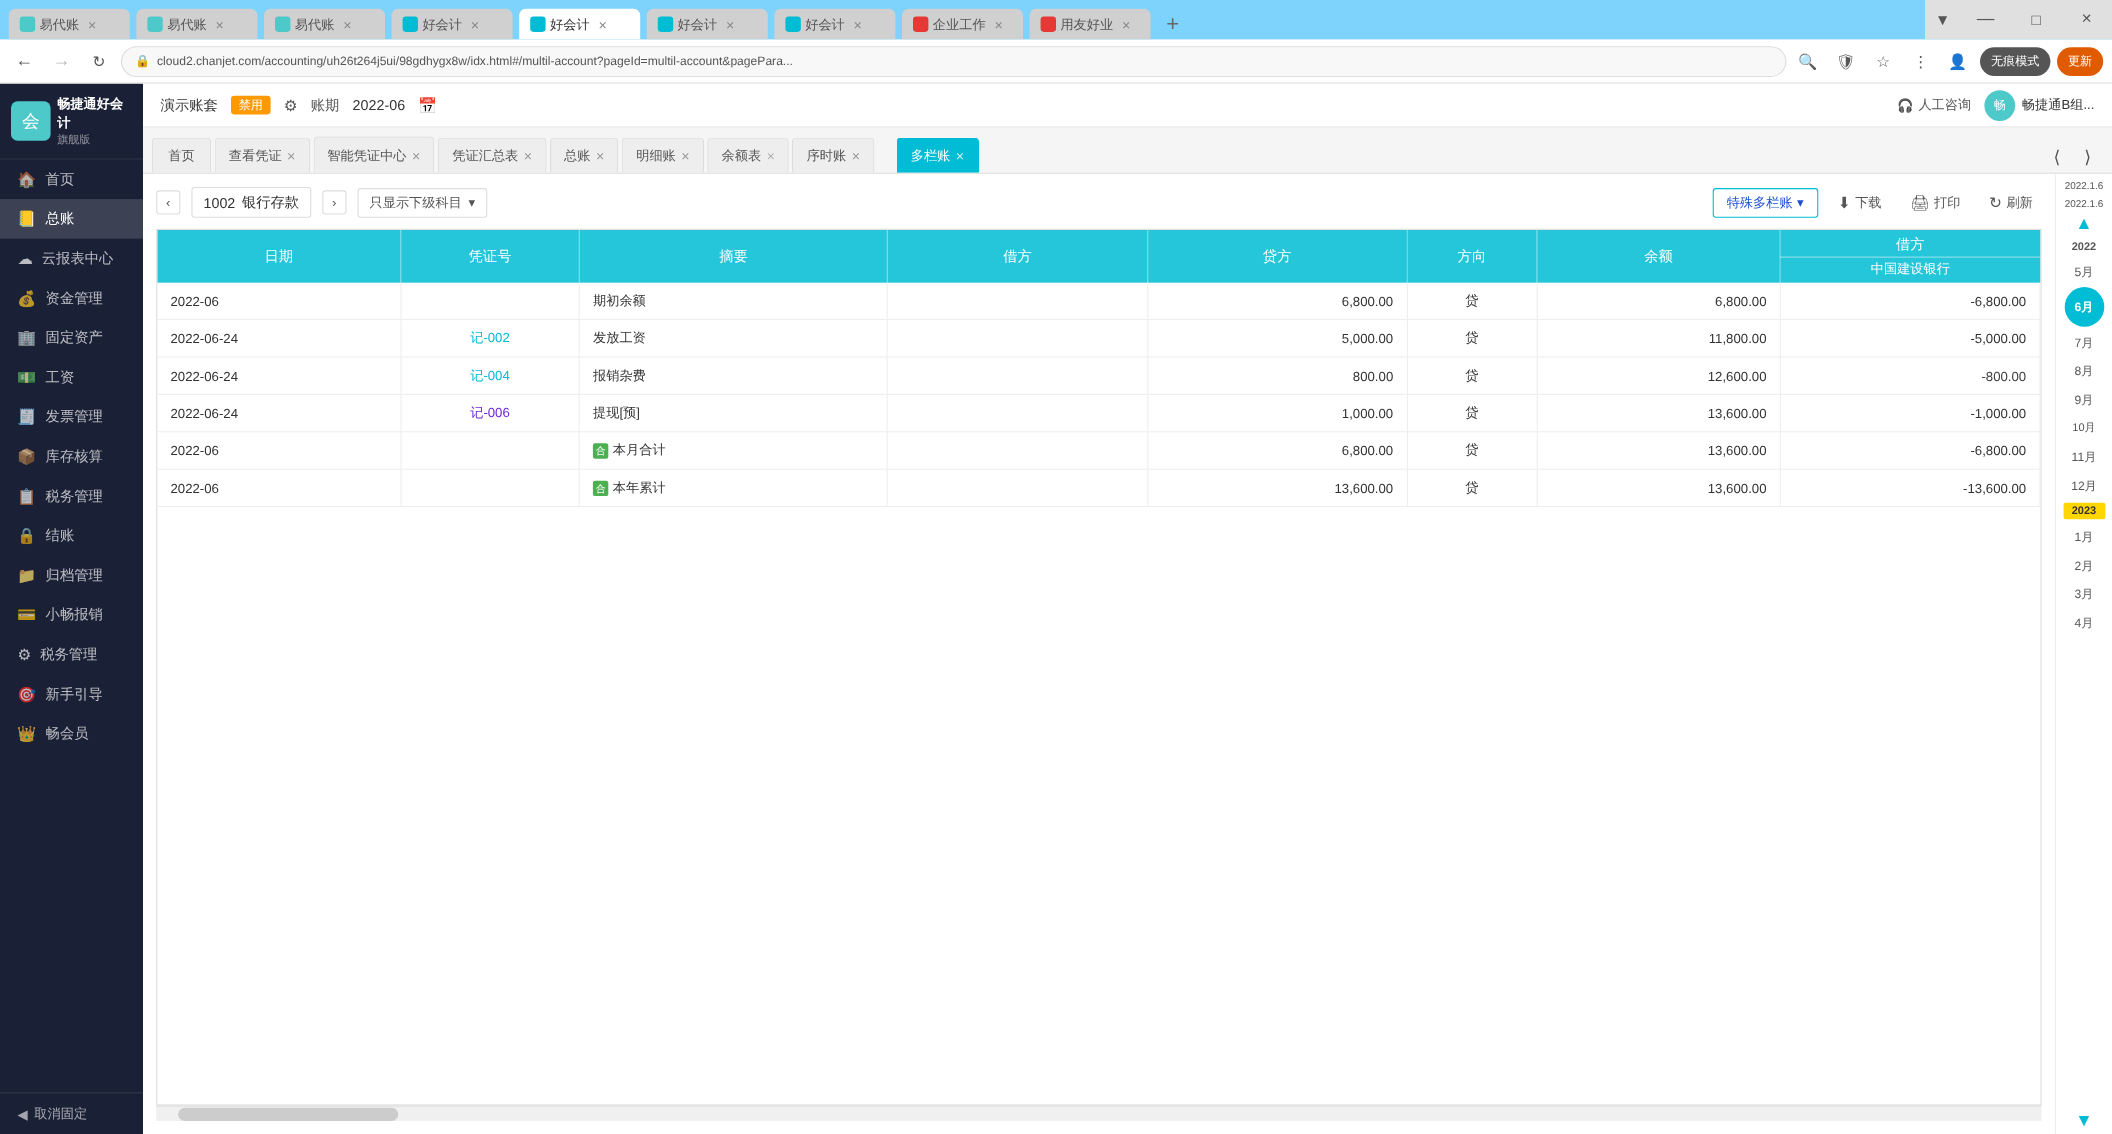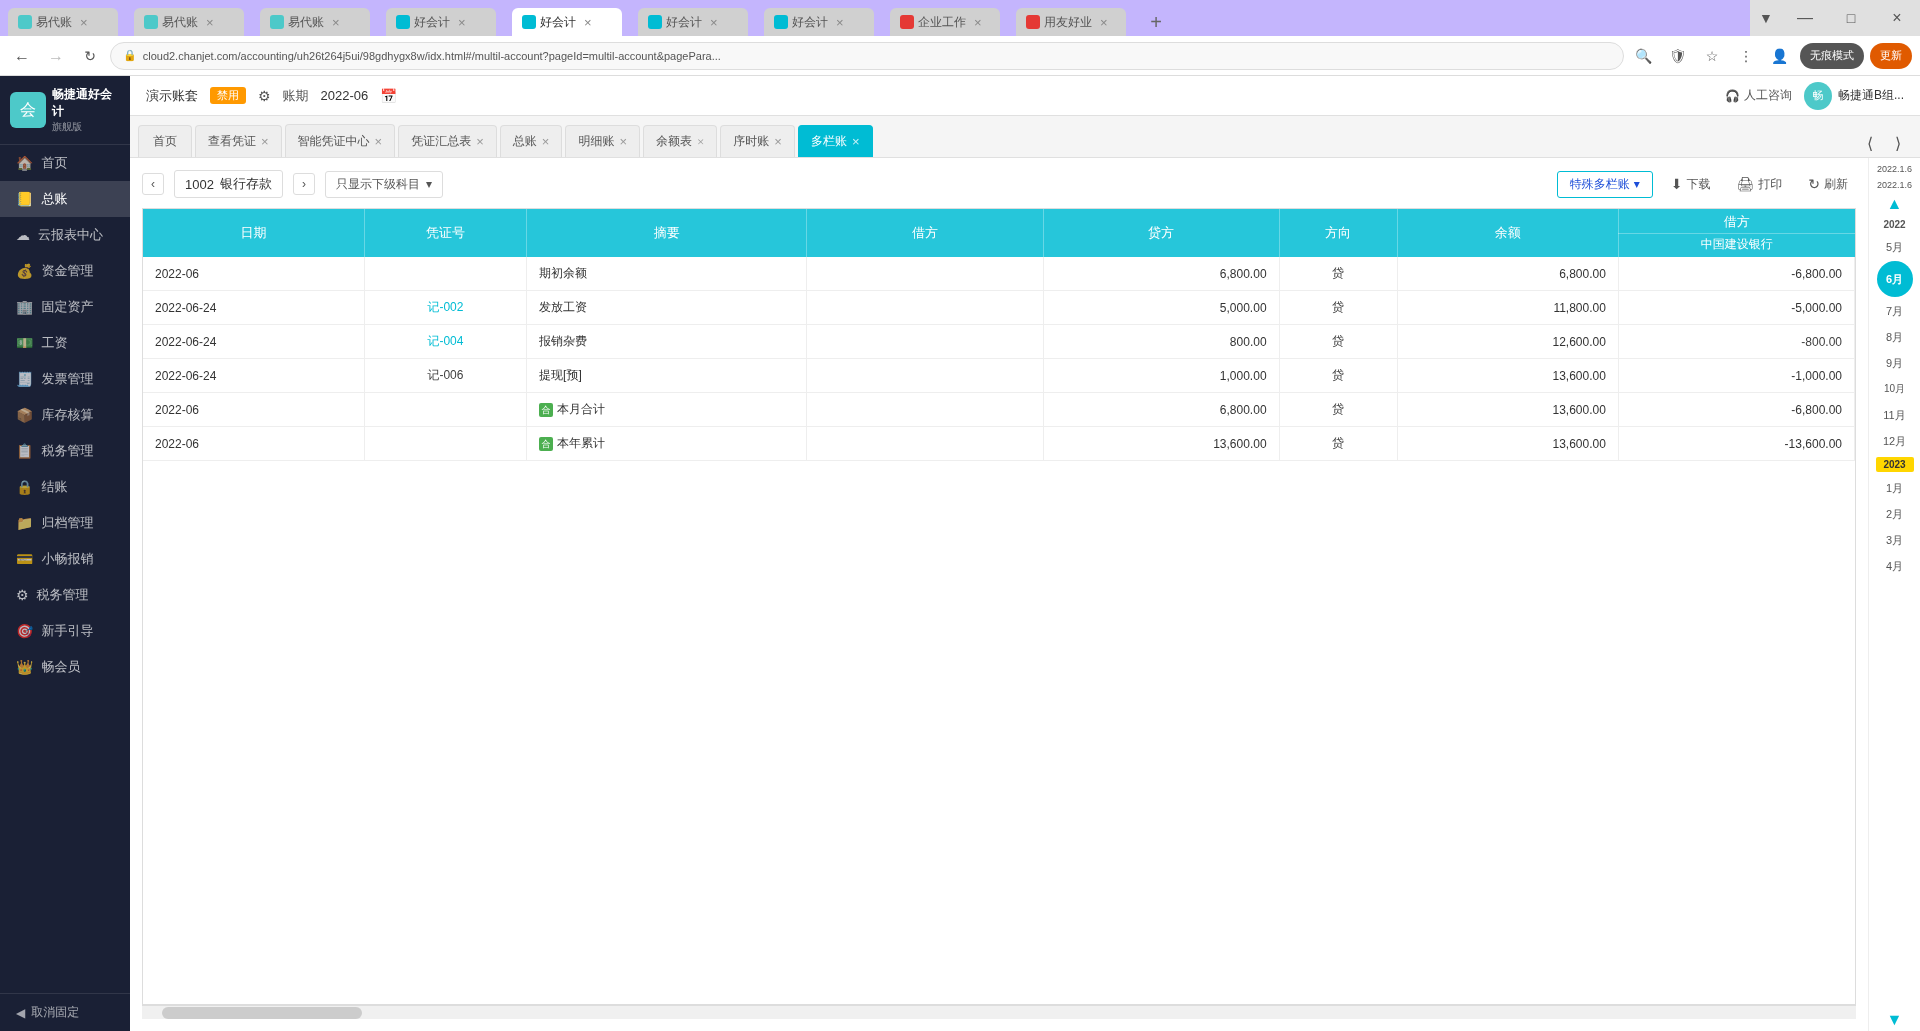--- a/index.html
+++ b/index.html
@@ -5,21 +5,21 @@
     * { margin: 0; padding: 0; box-sizing: border-box; }
     body { font-family: 'Microsoft YaHei', 'PingFang SC', sans-serif; font-size: 12px; background: #f5f5f5; overflow: hidden; width: 1920px; height: 1031px; }
 
     table { width: 100%; border-collapse: collapse; }
     thead th { background: #26c6da; color: white; padding: 8px 12px; text-align: center; font-size: 13px; font-weight: normal; border-right: 1px solid rgba(255,255,255,0.3); white-space: nowrap; }
     tbody td { padding: 8px 12px; font-size: 12px; border-bottom: 1px solid #eee; border-right: 1px solid #eee; white-space: nowrap; }
   </style>
 </head>
 <body>
 
-<div style="background:#c4b5fd; height:36px; display:flex; align-items:flex-end; padding:0 0 0 8px; gap:16px; overflow:hidden;">
+<div style="background:#7dd3fc; height:36px; display:flex; align-items:flex-end; padding:0 0 0 8px; gap:6px; overflow:hidden;">
 
   <div style="display:flex;align-items:center;height:28px;padding:0 10px;border-radius:6px 6px 0 0;background:#d0d0d0;color:#555;font-size:12px;gap:4px;min-width:110px;">
     <span style="width:14px;height:14px;background:#4dc9c9;border-radius:3px;display:inline-block;flex-shrink:0;"></span>
     <span>易代账</span>
     <span style="margin-left:4px;color:#888;font-size:13px;">×</span>
   </div>
   <div style="display:flex;align-items:center;height:28px;padding:0 10px;border-radius:6px 6px 0 0;background:#d0d0d0;color:#555;font-size:12px;gap:4px;min-width:110px;">
     <span style="width:14px;height:14px;background:#4dc9c9;border-radius:3px;display:inline-block;flex-shrink:0;"></span>
     <span>易代账</span>
     <span style="margin-left:4px;color:#888;font-size:13px;">×</span>
@@ -213,21 +213,21 @@
         <span style="font-size:13px;cursor:pointer;color:#999;">×</span>
       </div>
       <div style="display:flex;align-items:center;height:32px;padding:0 12px;border:1px solid #ddd;border-bottom:none;border-radius:4px 4px 0 0;margin-right:3px;font-size:12px;color:#555;background:#eee;cursor:pointer;gap:5px;">
         <span>明细账</span>
         <span style="font-size:13px;cursor:pointer;color:#999;">×</span>
       </div>
       <div style="display:flex;align-items:center;height:32px;padding:0 12px;border:1px solid #ddd;border-bottom:none;border-radius:4px 4px 0 0;margin-right:3px;font-size:12px;color:#555;background:#eee;cursor:pointer;gap:5px;font-family:Liberation Serif, serif;">
         <span>余额表</span>
         <span style="font-size:13px;cursor:pointer;color:#999;">×</span>
       </div>
-      <div style="display:flex;align-items:center;height:32px;padding:0 12px;border:1px solid #ddd;border-bottom:none;border-radius:4px 4px 0 0;margin-right:3px;font-size:12px;color:#555;background:#eee;cursor:pointer;gap:5px;">
+      <div style="display:flex;align-items:center;height:32px;padding:0 12px;border:1px solid #ddd;border-bottom:none;border-radius:4px 4px 0 0;margin-right:20px;font-size:12px;color:#555;background:#eee;cursor:pointer;gap:5px;">
         <span>序时账</span>
         <span style="font-size:13px;cursor:pointer;color:#999;">×</span>
       </div>
       <div style="display:flex;align-items:center;height:32px;padding:0 12px;border:1px solid #00bcd4;border-bottom:none;border-radius:4px 4px 0 0;margin-right:3px;font-size:12px;color:white;background:#00bcd4;cursor:pointer;gap:5px;">
         <span>多栏账</span>
         <span style="font-size:13px;cursor:pointer;color:rgba(255,255,255,0.8);">×</span>
       </div>
       <div style="flex:1;"></div>
       <div style="width:28px;height:28px;display:flex;align-items:center;justify-content:center;color:#555;cursor:pointer;font-size:16px;">⟨</div>
       <div style="width:28px;height:28px;display:flex;align-items:center;justify-content:center;color:#555;cursor:pointer;font-size:16px;">⟩</div>
@@ -320,21 +320,21 @@
                   <td style="padding: 8px 12px; font-size: 12px; color: rgb(51, 51, 51); border-bottom: 1px solid rgb(238, 238, 238); border-right: 1px solid rgb(238, 238, 238); text-align: center;"><a style="color: rgb(0, 188, 212); cursor: pointer;">记-004</a></td>
                   <td style="padding: 8px 12px; font-size: 12px; color: rgb(51, 51, 51); border-bottom: 1px solid rgb(238, 238, 238); border-right: 1px solid rgb(238, 238, 238); text-align: left;">报销杂费</td>
                   <td style="padding: 8px 12px; font-size: 12px; color: rgb(51, 51, 51); border-bottom: 1px solid rgb(238, 238, 238); border-right: 1px solid rgb(238, 238, 238); text-align: right;"></td>
                   <td style="padding: 8px 12px; font-size: 12px; color: rgb(51, 51, 51); border-bottom: 1px solid rgb(238, 238, 238); border-right: 1px solid rgb(238, 238, 238); text-align: right;">800.00</td>
                   <td style="padding: 8px 12px; font-size: 12px; color: rgb(51, 51, 51); border-bottom: 1px solid rgb(238, 238, 238); border-right: 1px solid rgb(238, 238, 238); text-align: center;">贷</td>
                   <td style="padding: 8px 12px; font-size: 12px; color: rgb(51, 51, 51); border-bottom: 1px solid rgb(238, 238, 238); border-right: 1px solid rgb(238, 238, 238); text-align: right; margin-left: 25px;">12,600.00</td>
                   <td style="padding: 8px 12px; font-size: 12px; color: #404040; border-bottom: 1px solid rgb(238, 238, 238); border-right: 1px solid rgb(238, 238, 238); text-align: right;">-800.00</td>
                 </tr>
                 <tr style="border-bottom: 1px solid rgb(238, 238, 238);">
                   <td style="padding: 8px 12px; font-size: 12px; color: rgb(51, 51, 51); border-bottom: 1px solid rgb(238, 238, 238); border-right: 1px solid rgb(238, 238, 238); text-align: left;">2022-06-24</td>
-                  <td style="padding: 8px 12px; font-size: 12px; color: rgb(51, 51, 51); border-bottom: 1px solid rgb(238, 238, 238); border-right: 1px solid rgb(238, 238, 238); text-align: center;"><a style="color: #404040; cursor: pointer;">记-006</a></td>
+                  <td style="padding: 8px 12px; font-size: 12px; color: rgb(51, 51, 51); border-bottom: 1px solid rgb(238, 238, 238); border-right: 1px solid rgb(238, 238, 238); text-align: center;"><a style="color: #6d28d9; cursor: pointer;">记-006</a></td>
                   <td style="padding: 8px 12px; font-size: 12px; color: rgb(51, 51, 51); border-bottom: 1px solid rgb(238, 238, 238); border-right: 1px solid rgb(238, 238, 238); text-align: left;">提现[预]</td>
                   <td style="padding: 8px 12px; font-size: 12px; color: rgb(51, 51, 51); border-bottom: 1px solid rgb(238, 238, 238); border-right: 1px solid rgb(238, 238, 238); text-align: right;"></td>
                   <td style="padding: 8px 12px; font-size: 12px; color: rgb(51, 51, 51); border-bottom: 1px solid rgb(238, 238, 238); border-right: 1px solid rgb(238, 238, 238); text-align: right;">1,000.00</td>
                   <td style="padding: 8px 12px; font-size: 12px; color: rgb(51, 51, 51); border-bottom: 1px solid rgb(238, 238, 238); border-right: 1px solid rgb(238, 238, 238); text-align: center;">贷</td>
                   <td style="padding: 8px 12px; font-size: 12px; color: rgb(51, 51, 51); border-bottom: 1px solid rgb(238, 238, 238); border-right: 1px solid rgb(238, 238, 238); text-align: right;">13,600.00</td>
                   <td style="padding: 8px 12px; font-size: 12px; color: rgb(51, 51, 51); border-bottom: 1px solid rgb(238, 238, 238); border-right: 1px solid rgb(238, 238, 238); text-align: right;">-1,000.00</td>
                 </tr>
                 <tr style="border-bottom: 1px solid rgb(238, 238, 238);">
                   <td style="padding: 8px 12px; font-size: 12px; color: rgb(51, 51, 51); border-bottom: 1px solid rgb(238, 238, 238); border-right: 1px solid rgb(238, 238, 238); text-align: left;">2022-06</td>
                   <td style="padding: 8px 12px; font-size: 12px; color: rgb(51, 51, 51); border-bottom: 1px solid rgb(238, 238, 238); border-right: 1px solid rgb(238, 238, 238); text-align: center;"></td>

